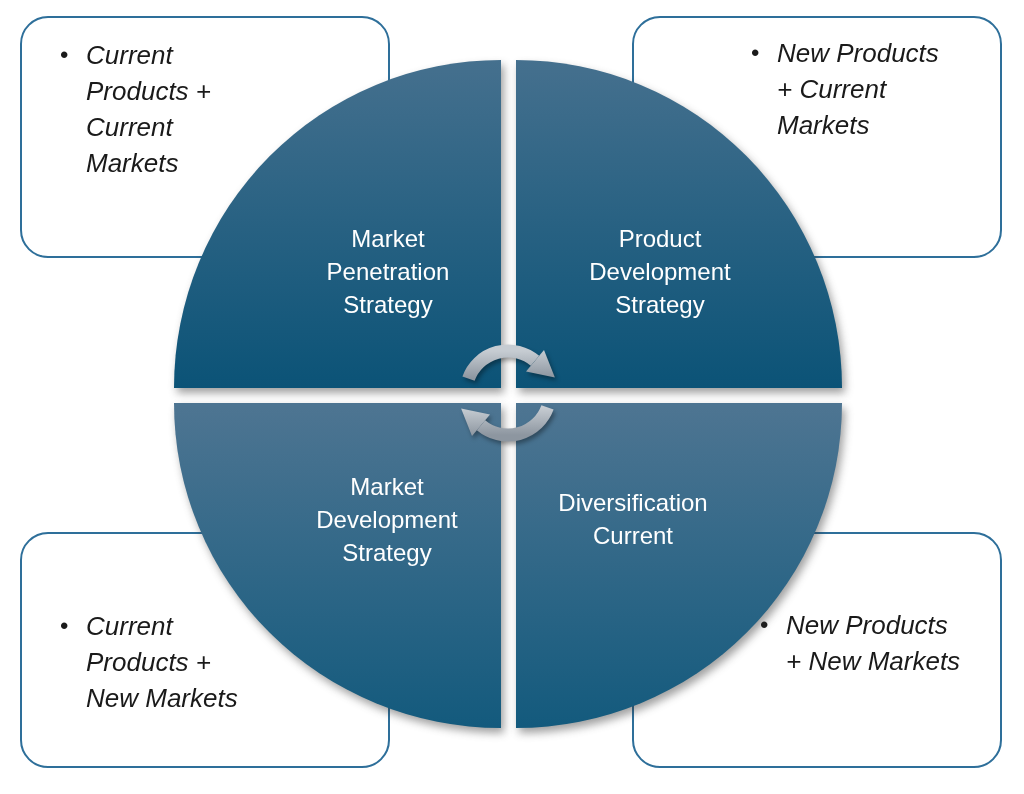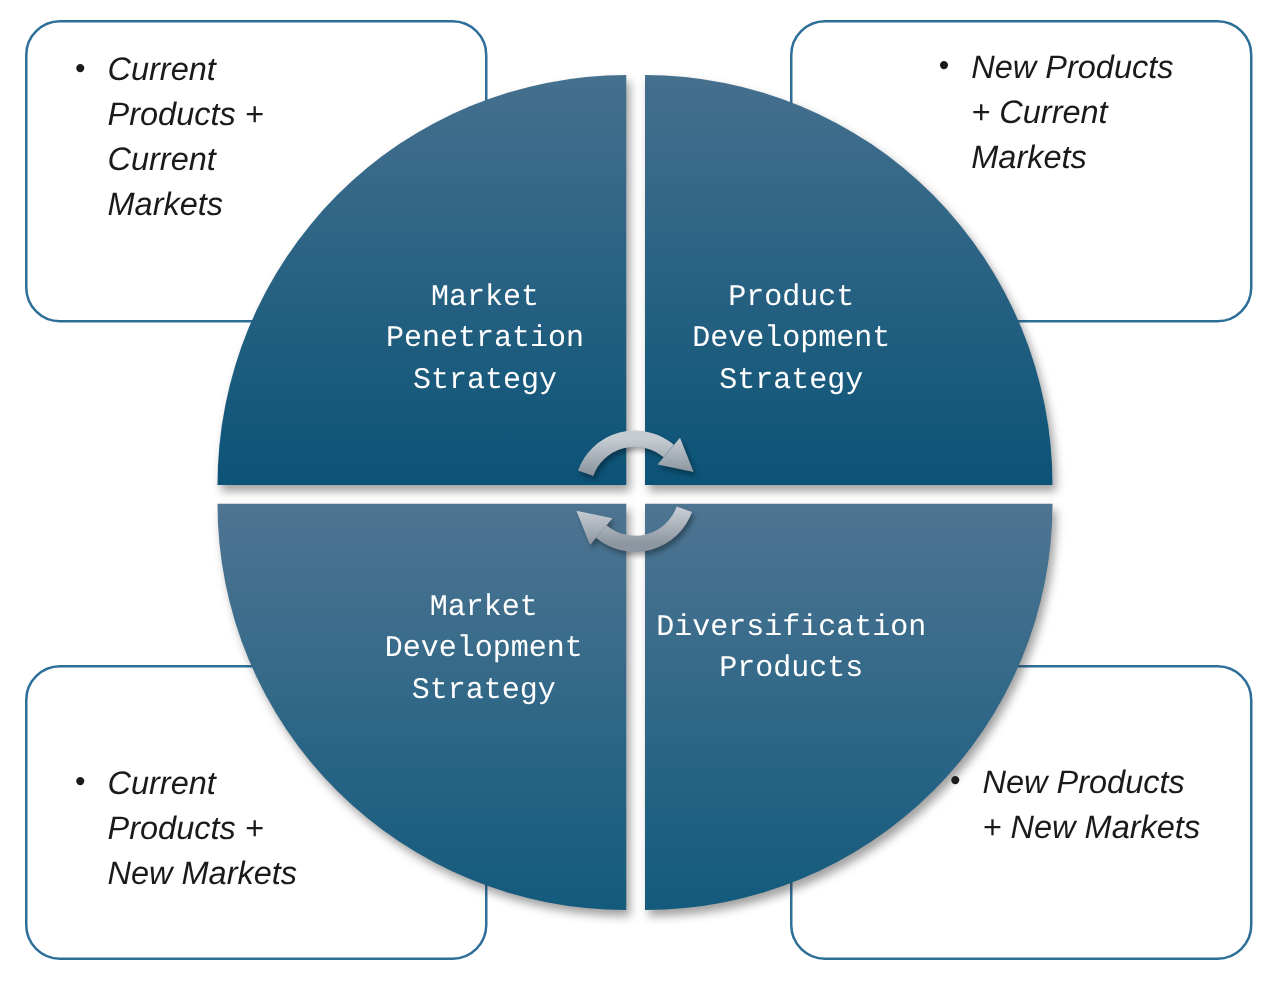--- a/index.html
+++ b/index.html
@@ -82,24 +82,23 @@
   
   .quad-label {
     position: absolute;
     z-index: 3;
     width: 300px;
     text-align: center;
     color: var(--label-text, #ffffff);
     font-size: 24px;
     line-height: 33px;
     white-space: pre-line;
-    font-family: Liberation Mono, monospace;
   }
   .quad-label.l-tl { left: 238px; top: 222px; }
-  .quad-label.l-tr { left: 483px; top: 222px; text-align: center; }
+  .quad-label.l-tr { left: 510px; top: 222px; text-align: center; }
   .quad-label.l-bl { left: 237px; top: 470px; }
   .quad-label.l-br { left: 483px; top: 486px; }
 
   
   .arrows-svg {
     position: absolute;
     left: 0; top: 0;
     z-index: 4;
     pointer-events: none;
     filter: drop-shadow(2px 3px 2px rgba(0, 0, 0, 0.35));
@@ -154,21 +153,21 @@
   <div class="quad-label l-tl">Market
 Penetration
 Strategy</div>
   <div class="quad-label l-tr">Product
 Development
 Strategy</div>
   <div class="quad-label l-bl">Market
 Development
 Strategy</div>
   <div class="quad-label l-br">Diversification
-Products</div>
+Current</div>
 
   <svg class="arrows-svg" width="1024" height="794" viewBox="0 0 1024 794">
     <defs>
       <linearGradient id="arrowGrad" x1="0" y1="0" x2="0" y2="1">
         <stop offset="0" style="stop-color: var(--arrow-a, #c6ccd2);"></stop>
         <stop offset="1" style="stop-color: var(--arrow-b, #8d96a0);"></stop>
       </linearGradient>
     </defs>
 
     <path d="M 468.5 378.6 A 42 42 0 0 1 535 360.8" fill="none" stroke="url(#arrowGrad)" stroke-width="13"></path>

